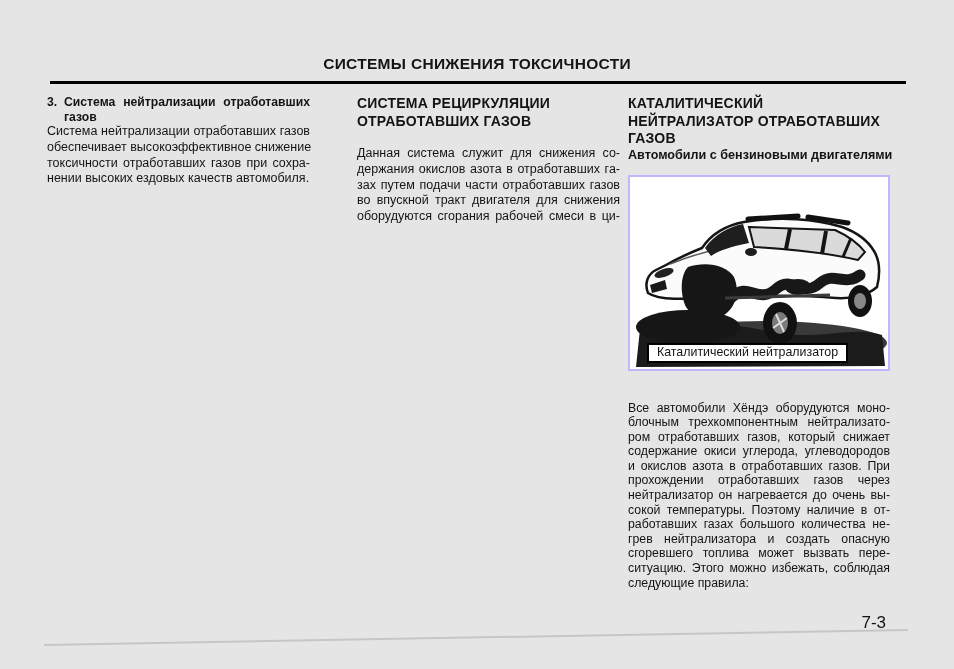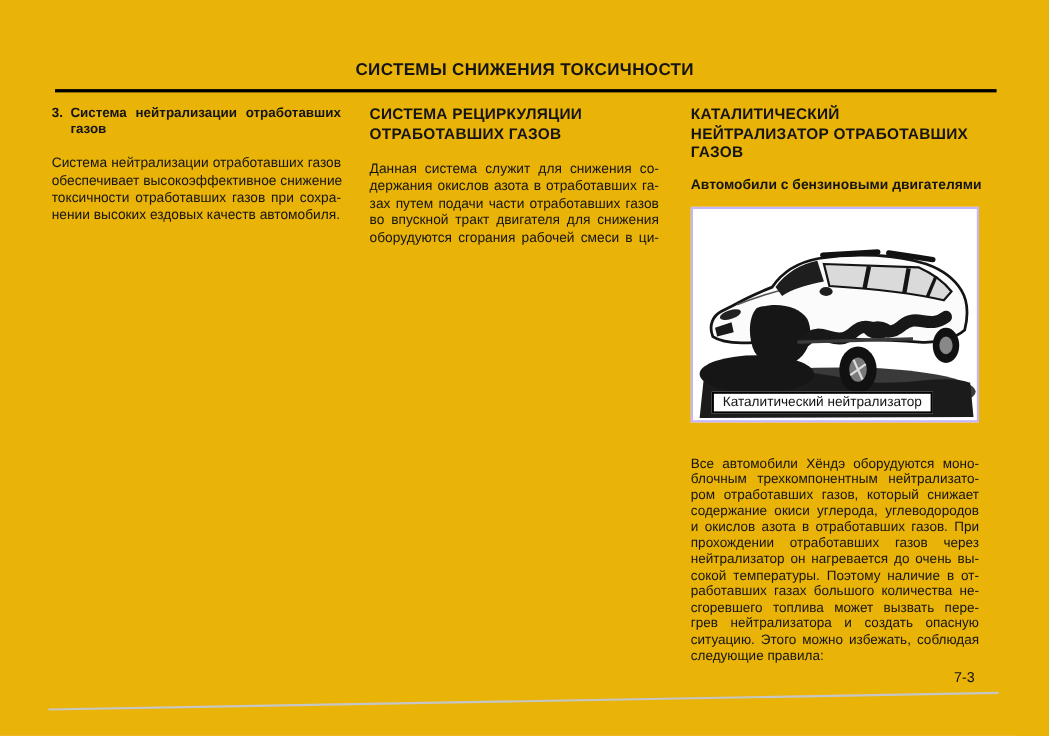--- a/index.html
+++ b/index.html
@@ -3,21 +3,21 @@
 <meta charset="utf-8">
 <style>
   * { margin: 0; padding: 0; box-sizing: border-box; }
   html, body { background: #ffffff; }
   body { font-family: "Liberation Sans", sans-serif; color: #141414; }
 
   .page {
     position: relative;
     width: 954px;
     height: 669px;
-    background: #eab308;
+    background: #e5e5e5;
     overflow: hidden;
   }
 
   .page-title {
     position: absolute;
     top: 55px; left: 0;
     width: 954px;
     text-align: center;
     font-size: 15.5px;
     font-weight: 700;
@@ -26,58 +26,56 @@
 
   .header-rule {
     position: absolute;
     top: 81px; left: 50px;
     width: 856px; height: 3px;
     background: #000000;
   }
 
   .col { position: absolute; top: 95px; }
   .col-left   { left: 47px;  width: 263px; }
-  .col-middle { left: 336px; width: 263px; }
+  .col-middle { left: 357px; width: 263px; }
   .col-right  { left: 628px; width: 262px; }
 
   
   .tline {
     white-space: nowrap;
     text-align: justify;
     text-align-last: justify;
   }
   .tline.last { text-align-last: left; }
 
   .num-heading {
     display: flex;
     font-size: 12.2px;
     font-weight: 700;
     line-height: 14.5px;
   }
   .num-heading .hnum { flex: 0 0 17px; }
   .num-heading .htext { flex: 1 1 auto; min-width: 0; }
 
   .body-par {
-    margin-top: 17px;
     font-size: 12.5px;
     line-height: 15.8px;
   }
 
   .uc-heading {
     font-size: 14px;
     font-weight: 700;
     line-height: 17.5px;
     letter-spacing: 0.2px;
     white-space: pre-line;
   }
 
   .col-middle .body-par { margin-top: 16px; }
 
   .sub-heading {
-    margin-top: 13px;
     font-size: 12.6px;
     font-weight: 700;
     white-space: nowrap;
   }
 
   .figure-box {
     position: relative;
     margin-top: 13px;
     width: 262px;
     height: 196px;
@@ -97,24 +95,24 @@
     white-space: nowrap;
   }
 
   .col-right .body-par {
     margin-top: 30px;
     font-size: 12.3px;
     line-height: 14.6px;
   }
 
   .page-number {
-    margin-top: 5px;
+    margin-top: 23px;
     text-align: right;
     padding-right: 4px;
-    font-size: 13px;
+    font-size: 17px;
     font-weight: 500;
   }
 
   .scan-line {
     position: absolute;
     left: 44px; top: 644px;
     width: 864px; height: 2px;
     background: #c6c6c6;
     transform: rotate(-1deg);
     transform-origin: left center;
@@ -207,22 +205,22 @@
     <div class="body-par">
         <div class="tline">Все автомобили Хёндэ оборудуются моно-</div>
         <div class="tline">блочным трехкомпонентным нейтрализато-</div>
         <div class="tline">ром отработавших газов, который снижает</div>
         <div class="tline">содержание окиси углерода, углеводородов</div>
         <div class="tline">и окислов азота в отработавших газов. При</div>
         <div class="tline">прохождении отработавших газов через</div>
         <div class="tline">нейтрализатор он нагревается до очень вы-</div>
         <div class="tline">сокой температуры. Поэтому наличие в от-</div>
         <div class="tline">работавших газах большого количества не-</div>
+        <div class="tline">грев нейтрализатора и создать опасную</div>
         <div class="tline">сгоревшего топлива может вызвать пере-</div>
-        <div class="tline">грев нейтрализатора и создать опасную</div>
         <div class="tline">ситуацию. Этого можно избежать, соблюдая</div>
         <div class="tline last">следующие правила:</div>
       </div>
     <div class="page-number">7-3</div>
   </section>
 
   <div class="scan-line"></div>
 </div>
 
 </body></html>

